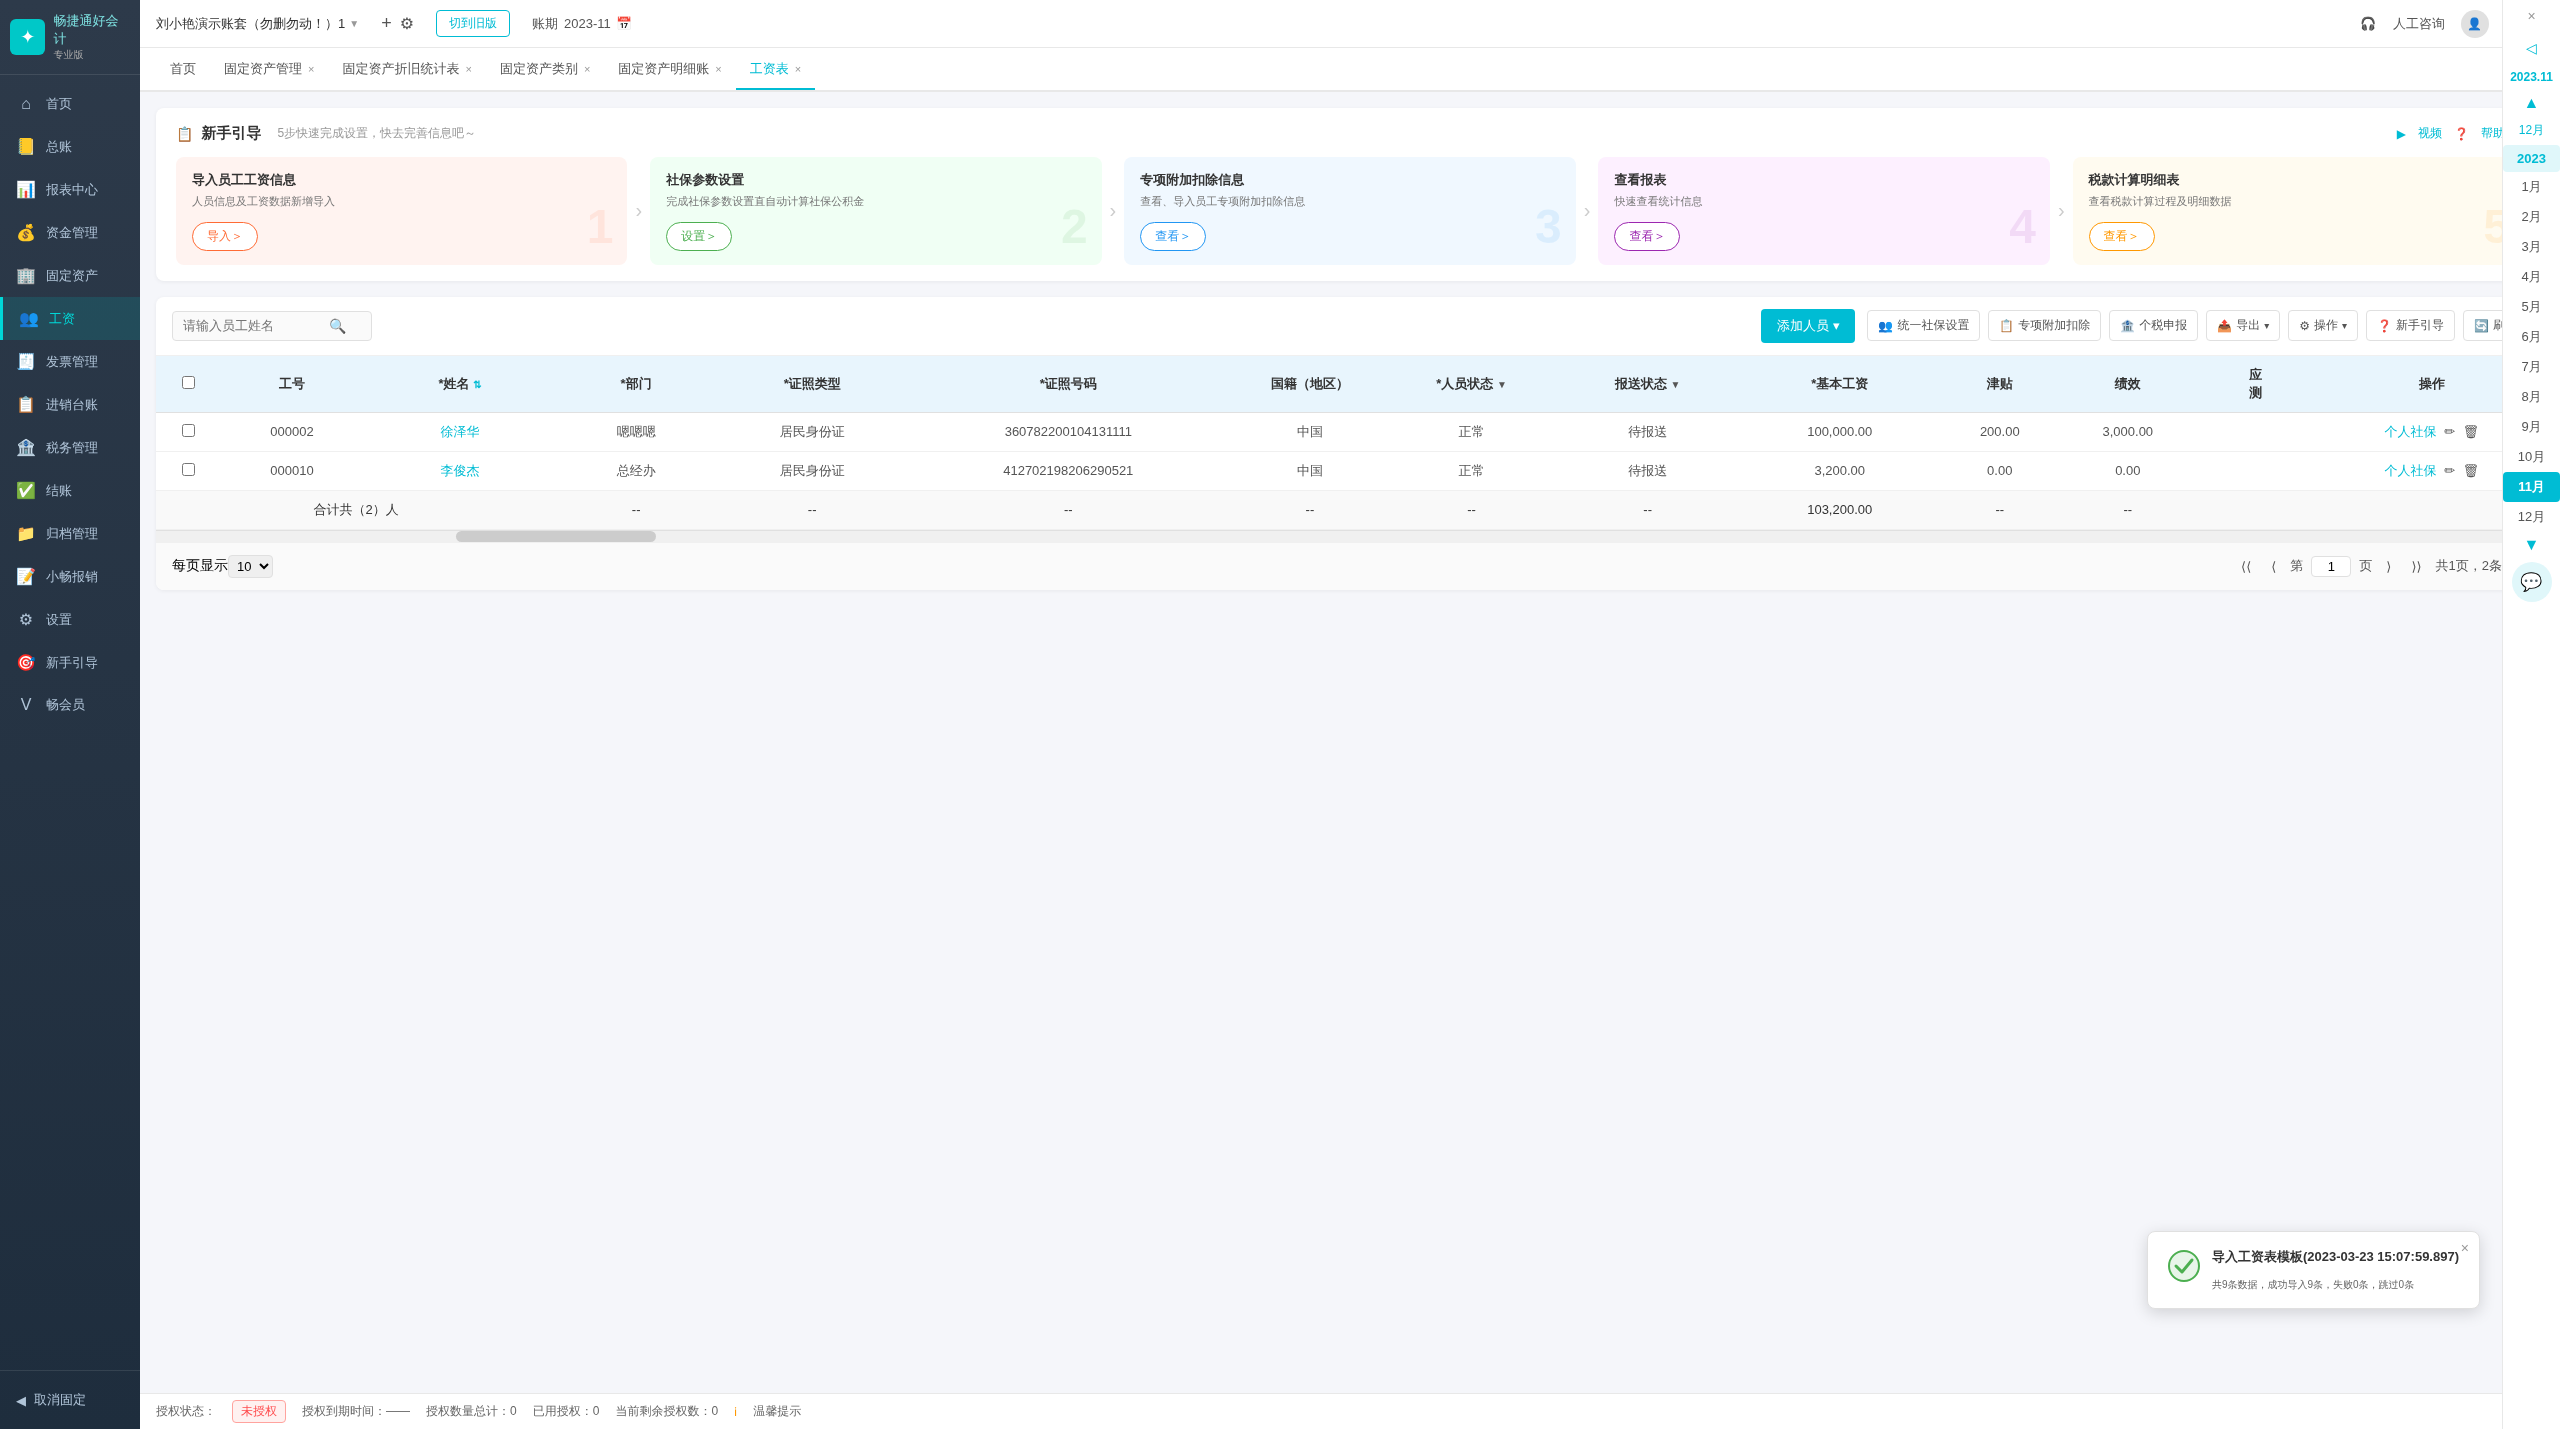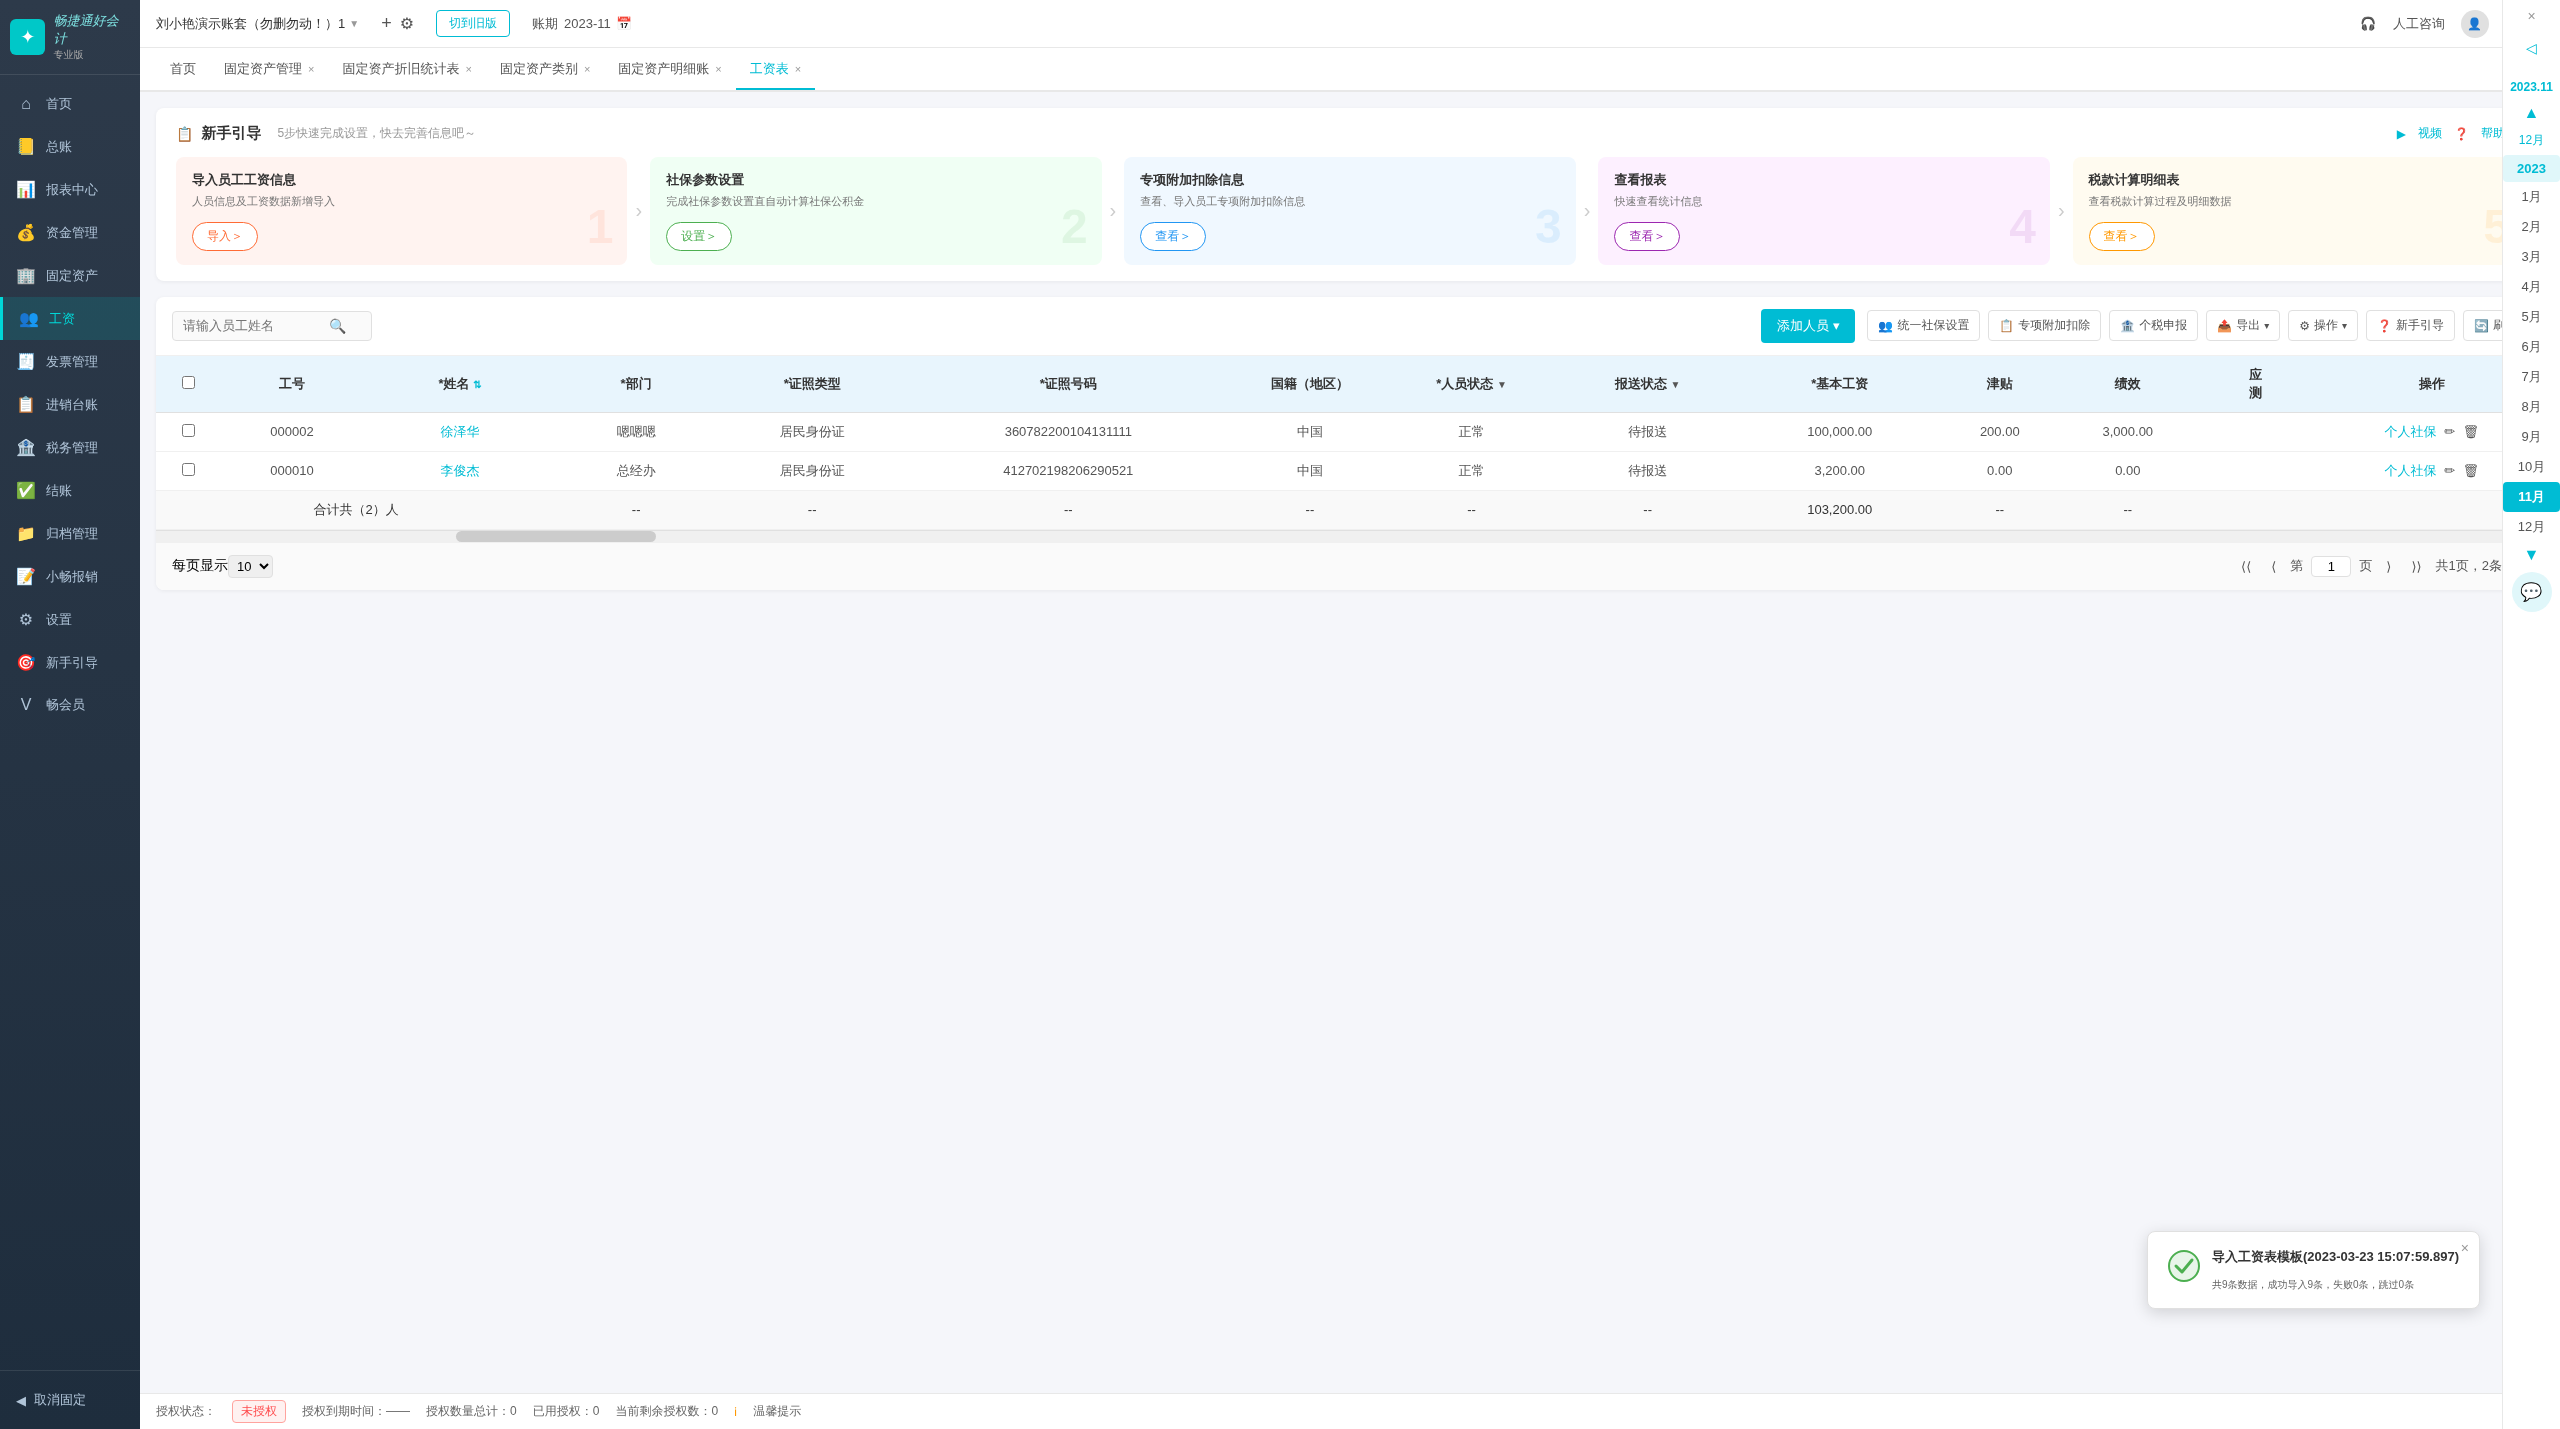--- a/index.html
+++ b/index.html
@@ -12,21 +12,21 @@
       display: flex; flex-direction: column; color: #fff; z-index: 100;
     }
     .sidebar-logo {
       padding: 12px 10px; display: flex; align-items: center; gap: 8px;
       border-bottom: 1px solid rgba(255,255,255,0.1);
     }
     .sidebar-logo-icon {
       width: 36px; height: 36px; background: #00c8c8; border-radius: 6px;
       display: flex; align-items: center; justify-content: center; font-size: 18px; color: #fff;
     }
-    .sidebar-logo-text { font-size: 13px; color: #7de0e0; line-height: 1.4; font-style: italic; }
+    .sidebar-logo-text { font-size: 13px; color: #7de0e0; line-height: 1.4; }
     .sidebar-logo-sub { font-size: 10px; color: #aaa; }
     .sidebar-nav { flex: 1; padding-top: 8px; }
     .sidebar-item {
       display: flex; align-items: center; gap: 10px; padding: 12px 16px;
       cursor: pointer; color: #b0c4d8; transition: all 0.2s;
     }
     .sidebar-item:hover, .sidebar-item.active {
       background: rgba(0,200,200,0.15); color: #00d8d8;
     }
     .sidebar-item.active { border-left: 3px solid #00d8d8; }
@@ -185,21 +185,21 @@
     .go-renew { color: #ff7800; cursor: pointer; margin-left: auto; }
 
     
     .right-sidebar {
       position: fixed; right: 0; top: 0; width: 58px; background: #fff;
       border-left: 1px solid #e8e8e8; display: flex; flex-direction: column;
       align-items: center; z-index: 50; height: 100%;
     }
     .rs-close { padding: 8px; cursor: pointer; color: #999; font-size: 14px; }
     .rs-expand { padding: 8px; cursor: pointer; color: #00bcd4; font-size: 14px; }
-    .rs-year { font-size: 12px; color: #00bcd4; padding: 6px 4px; font-weight: 600; margin-top: 10px; }
+    .rs-year { font-size: 12px; color: #00bcd4; padding: 6px 4px; font-weight: 600; }
     .rs-month {
       width: 100%; padding: 6px 8px; font-size: 13px; color: #555; text-align: center;
       cursor: pointer; position: relative;
     }
     .rs-month.active-year { background: #e0f7fa; color: #00bcd4; font-weight: 600; border-radius: 4px; }
     .rs-month.active-month {
       background: #00bcd4; color: #fff; font-weight: 600; border-radius: 4px;
     }
     .rs-up, .rs-down { cursor: pointer; color: #00bcd4; padding: 4px; font-size: 16px; }
     .rs-feedback { width: 40px; height: 40px; background: #e0f7fa; border-radius: 50%; margin: 4px; display: flex; align-items: center; justify-content: center; font-size: 18px; cursor: pointer; color: #00bcd4; }

